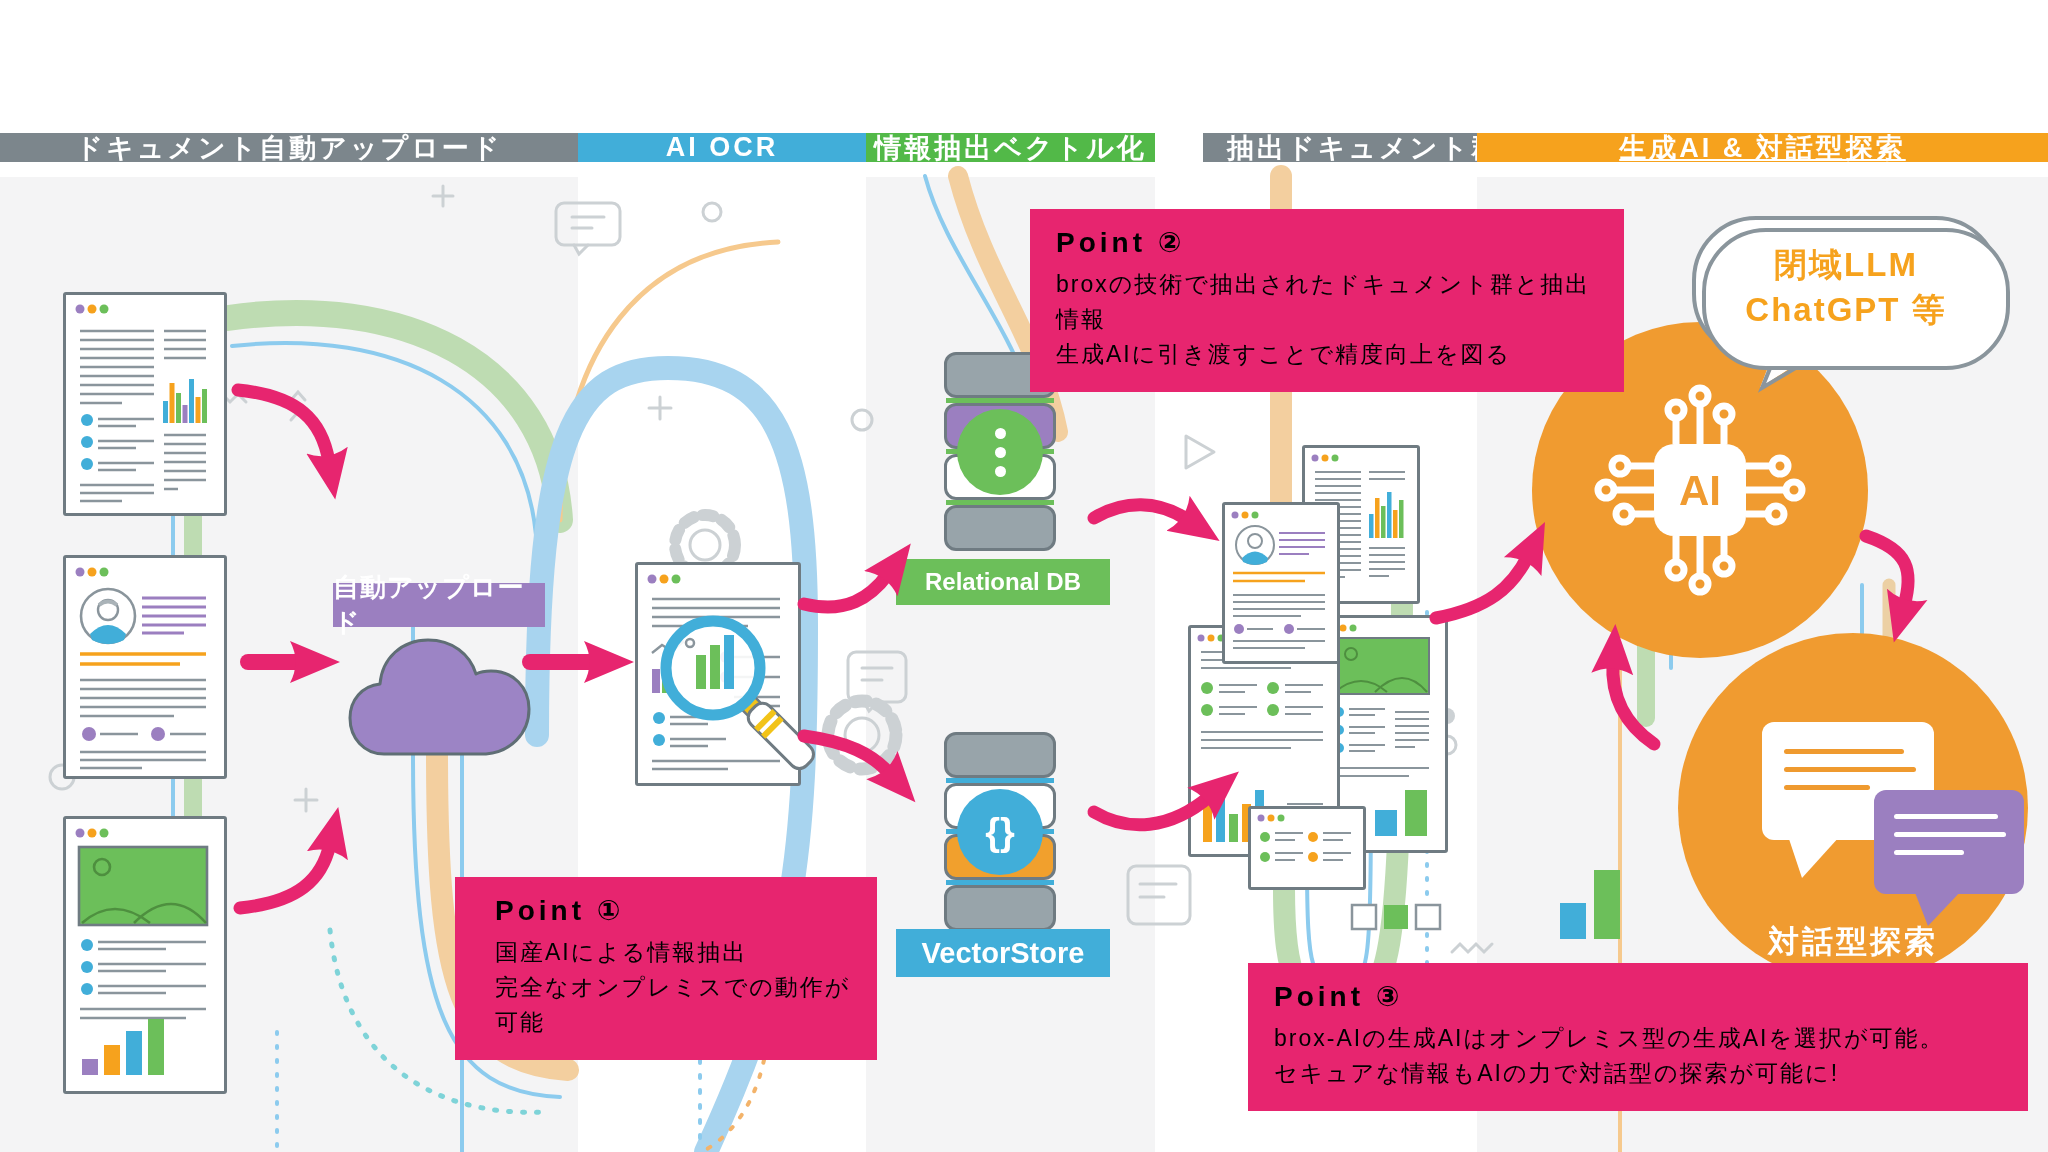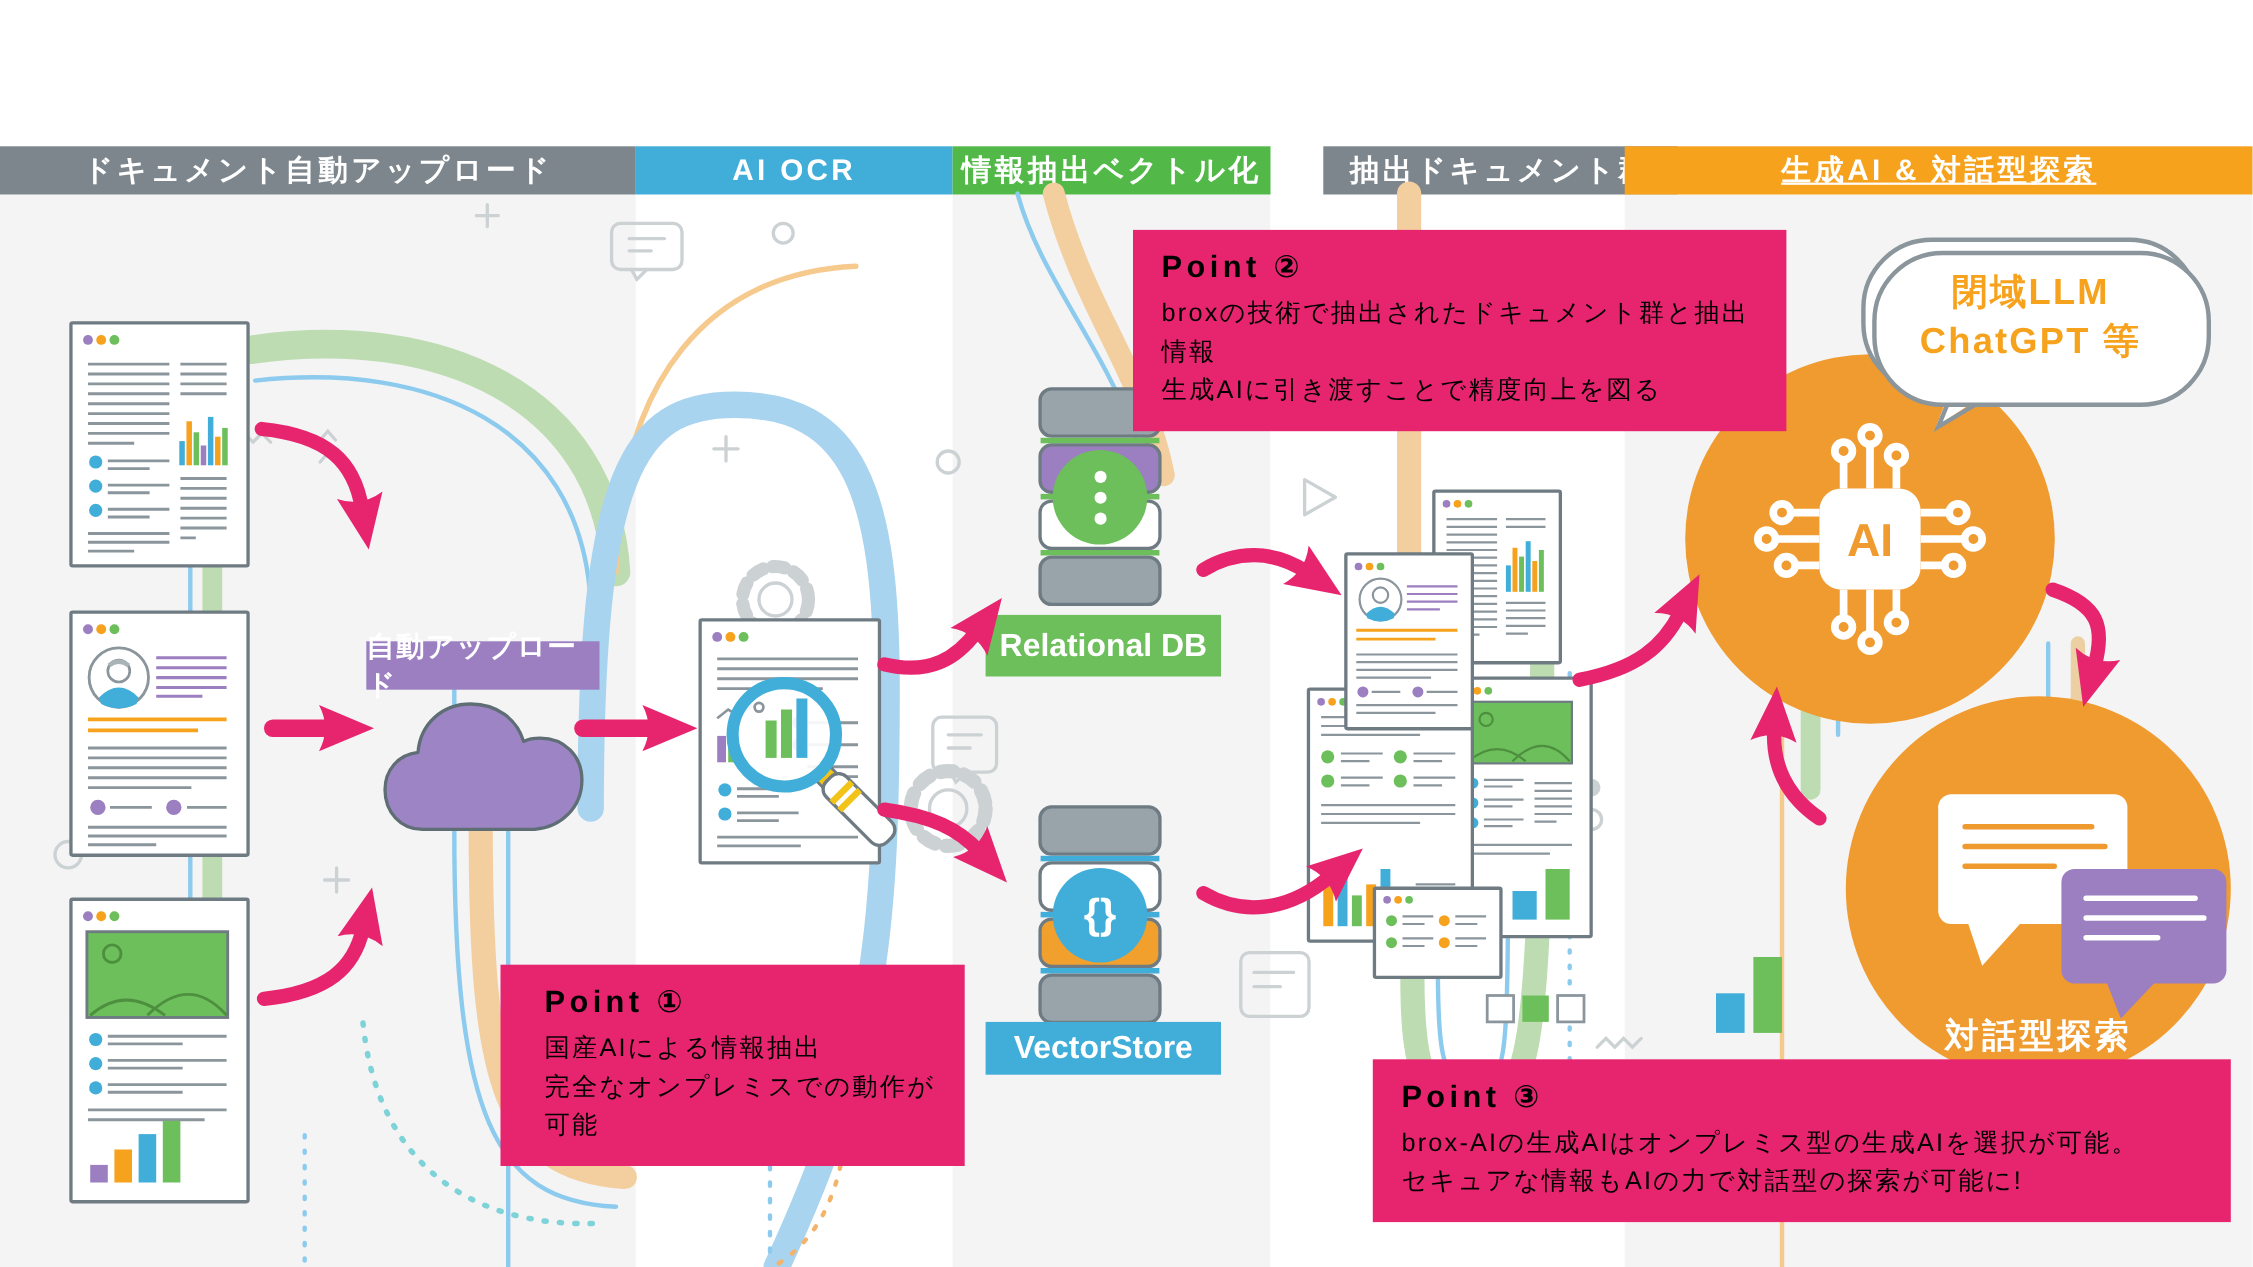--- a/index.html
+++ b/index.html
@@ -4,21 +4,21 @@
 <style>
   html,body{margin:0;padding:0;background:#fff;}
   body{font-family:"Liberation Sans","DejaVu Sans",sans-serif;}
   #canvas{position:relative;width:2048px;height:1152px;overflow:hidden;background:#fff;}
   .abs{position:absolute;}
 
   
   #title{left:74px;top:48px;font-size:31px;font-weight:bold;color:#1b1b1b;letter-spacing:1px;}
 
   
-  .hdr{top:133px;height:44px;display:flex;align-items:center;justify-content:center;
+  .hdr{top:133px;height:29px;display:flex;align-items:center;justify-content:center;
        color:#fff;font-weight:bold;font-size:27px;letter-spacing:3px;}
   #hdr1{left:0;width:578px;background:#7c868c;}
   #hdr2{left:578px;width:288px;background:#41aed9;}
   #hdr3{left:866px;width:289px;background:#52b948;}
   #hdr4{left:1155px;width:322px;background:#7c868c;margin-left:48px;}
   #hdr5{left:1477px;width:571px;background:#f6a21d;text-decoration:underline;}
 
   
   .band{top:177px;height:975px;}
   #band1{left:0;width:578px;background:#f4f4f5;}
@@ -28,21 +28,21 @@
   #band5{left:1477px;width:571px;background:#f4f4f5;}
 
   svg.layer{left:0;top:0;pointer-events:none;}
 
   
   .doc{position:absolute;background:#fff;border:3px solid #6f7b82;border-radius:3px;}
 
   
   .lbl{display:flex;align-items:center;justify-content:center;color:#fff;font-weight:bold;}
   #lbl-upload{left:333px;top:583px;width:212px;height:44px;background:#9b7fc0;font-size:26px;letter-spacing:1px;z-index:6;}
-  #lbl-rdb{left:896px;top:559px;width:214px;height:56px;background:#6cbf5a;font-size:29px;z-index:6;}
+  #lbl-rdb{left:896px;top:559px;width:214px;height:46px;background:#6cbf5a;font-size:24px;z-index:6;}
   #lbl-vs{left:896px;top:929px;width:214px;height:48px;background:#41aed9;font-size:29px;z-index:6;}
 
   
   .dbstack{position:absolute;width:112px;z-index:4;}
   .dbseg{height:46px;border:3px solid #6f7b82;border-radius:12px;box-sizing:border-box;}
   .dbsep{height:5px;margin:0 2px;}
   .dbcircle{position:absolute;width:86px;height:86px;border-radius:50%;z-index:5;
             display:flex;align-items:center;justify-content:center;flex-direction:column;}
   .dbcircle .dot{width:11px;height:11px;border-radius:50%;background:#fff;margin:4px 0;}
   #vs-circle{color:#fff;font-size:38px;font-weight:bold;}

